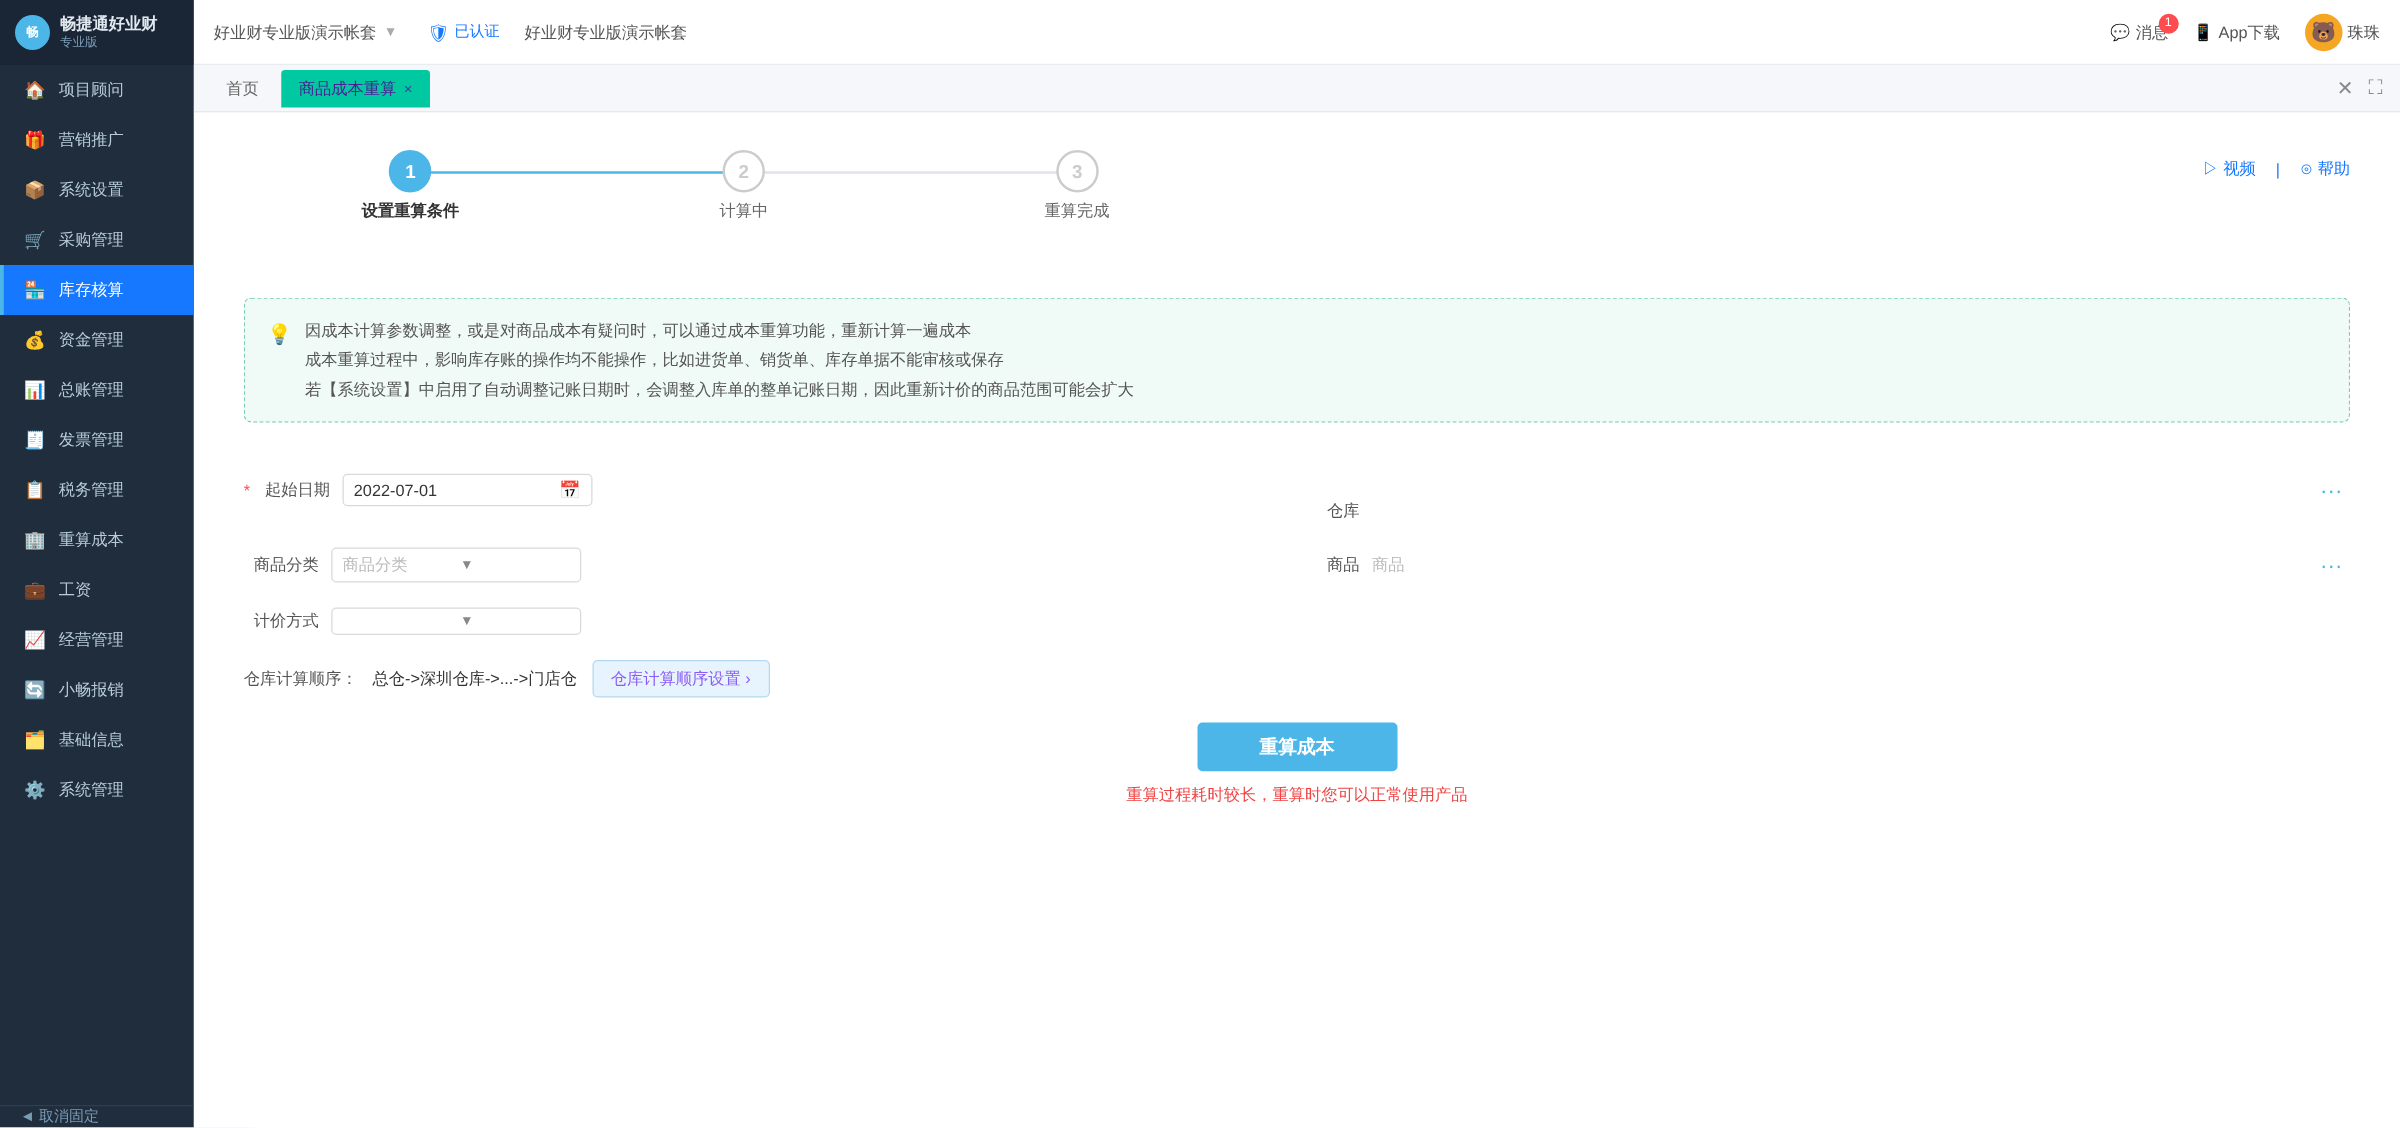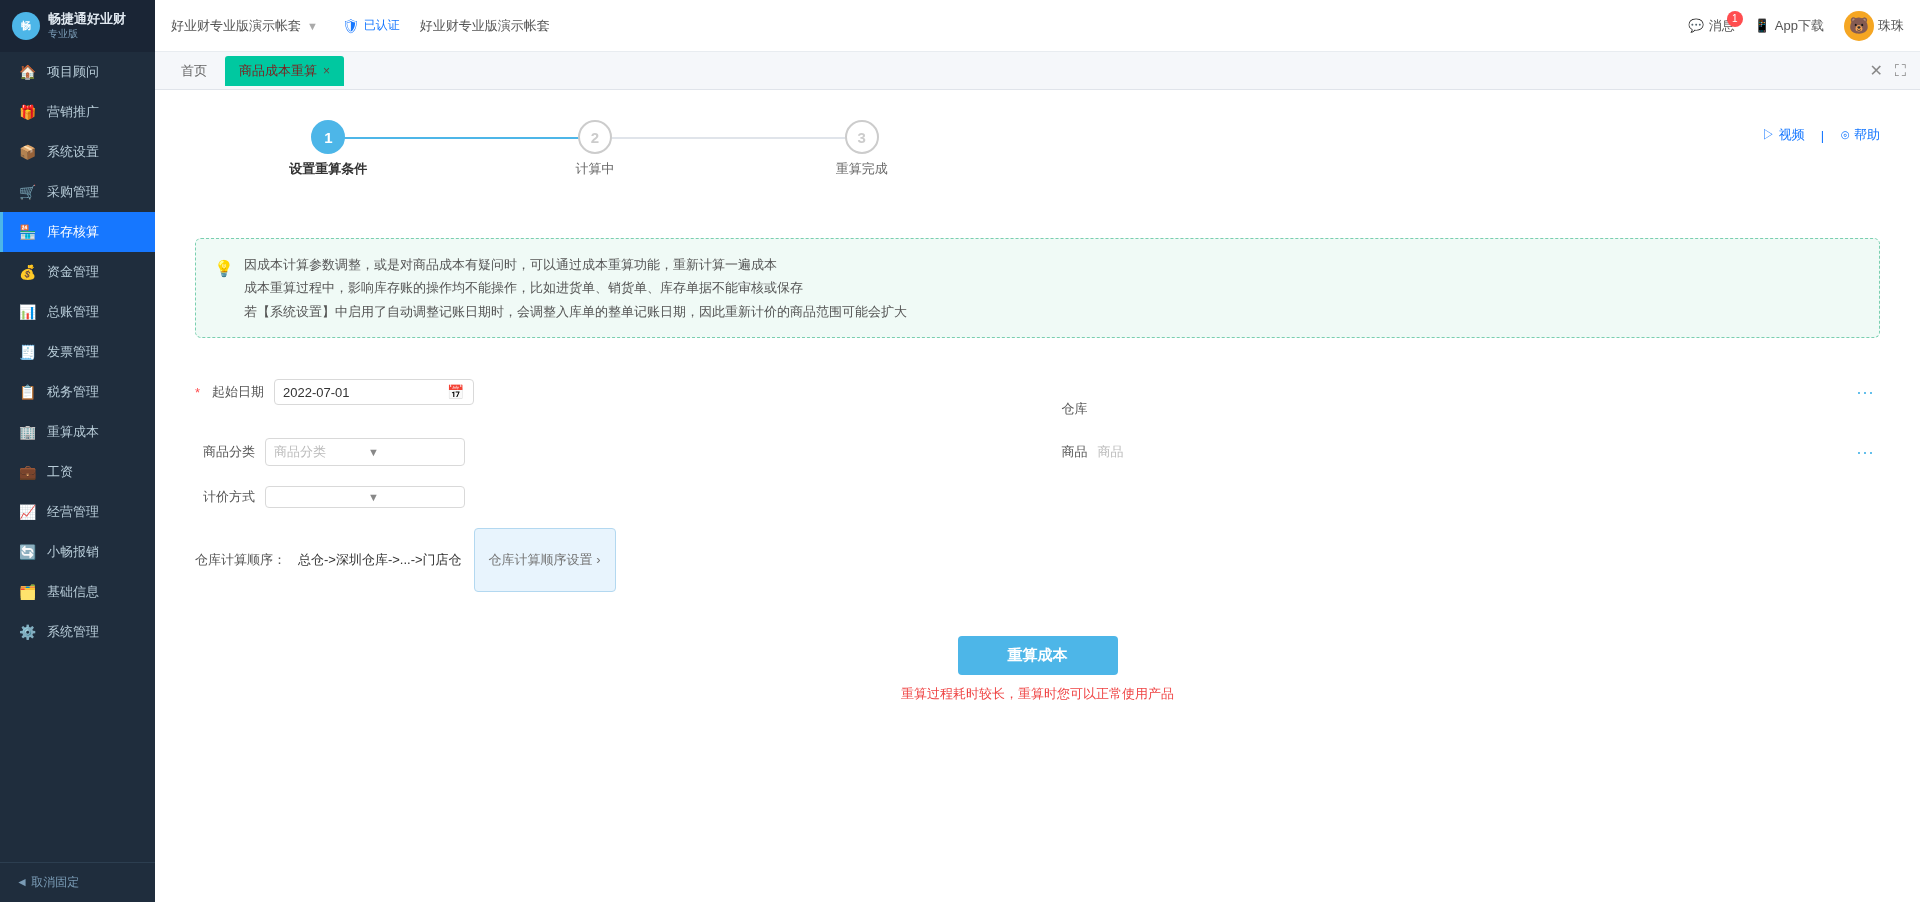--- a/index.html
+++ b/index.html
@@ -39,21 +39,21 @@
       display: flex; align-items: center; gap: 10px;
       padding: 11px 16px;
       color: #b8ccd8;
       cursor: pointer;
       font-size: 13px;
       border-left: 3px solid transparent;
     }
     .sidebar-item.active { background: #1677ff; color: #fff; border-left-color: #4db6e8; }
     .sidebar-item .icon { font-size: 14px; width: 18px; text-align: center; }
     .sidebar-footer {
-      padding: 11px 16px;
+      padding: 0 16px;
       color: #7a9bb5;
       font-size: 12px;
       cursor: pointer;
       border-top: 1px solid #2c3e50;
       display: flex; align-items: center; gap: 6px;
     }
 
     
     .main-area { flex: 1; display: flex; flex-direction: column; overflow: hidden; }
 
@@ -106,21 +106,21 @@
       padding: 6px 14px;
       font-size: 13px;
       cursor: pointer;
       border-radius: 3px 3px 0 0;
       color: #666;
       display: flex; align-items: center; gap: 6px;
     }
     .tab.home { background: transparent; }
     .tab.active {
       background: #00c8a0;
-      color: #7f1d1d;
+      color: #4c1d95;
     }
     .tab-close { font-size: 12px; cursor: pointer; opacity: 0.8; }
     .tabbar-right { margin-left: auto; display: flex; align-items: center; gap: 8px; }
     .tabbar-icon-btn { font-size: 16px; color: #888; cursor: pointer; padding: 2px; }
 
     
     .content {
       flex: 1;
       background: #fff;
       overflow-y: auto;
@@ -222,31 +222,31 @@
     .form-select-wrapper span { flex: 1; font-size: 13px; color: #bbb; }
     .form-select-wrapper .chevron { color: #888; font-size: 11px; }
     .form-dots-btn {
       color: #4db6e8; font-size: 18px; cursor: pointer; padding: 2px 6px;
     }
 
     
     .warehouse-row {
       display: flex; align-items: center;
       gap: 12px;
-      margin-bottom: 44px;
+      margin-bottom: 20px;
     }
     .warehouse-label { color: #555; font-size: 13px; white-space: nowrap; }
     .warehouse-value { color: #333; font-size: 13px; }
     .warehouse-btn {
       background: #e8f4fd;
       border: 1px solid #b3d8f0;
       border-radius: 4px;
-      padding: 22px 14px;
+      padding: 5px 14px;
       font-size: 13px;
-      color: #737373;
+      color: #8b5cf6;
       cursor: pointer;
       display: flex; align-items: center; gap: 4px;
     }
 
     
     .action-section {
       display: flex; flex-direction: column; align-items: center;
       gap: 10px;
     }
     .btn-recalc {

